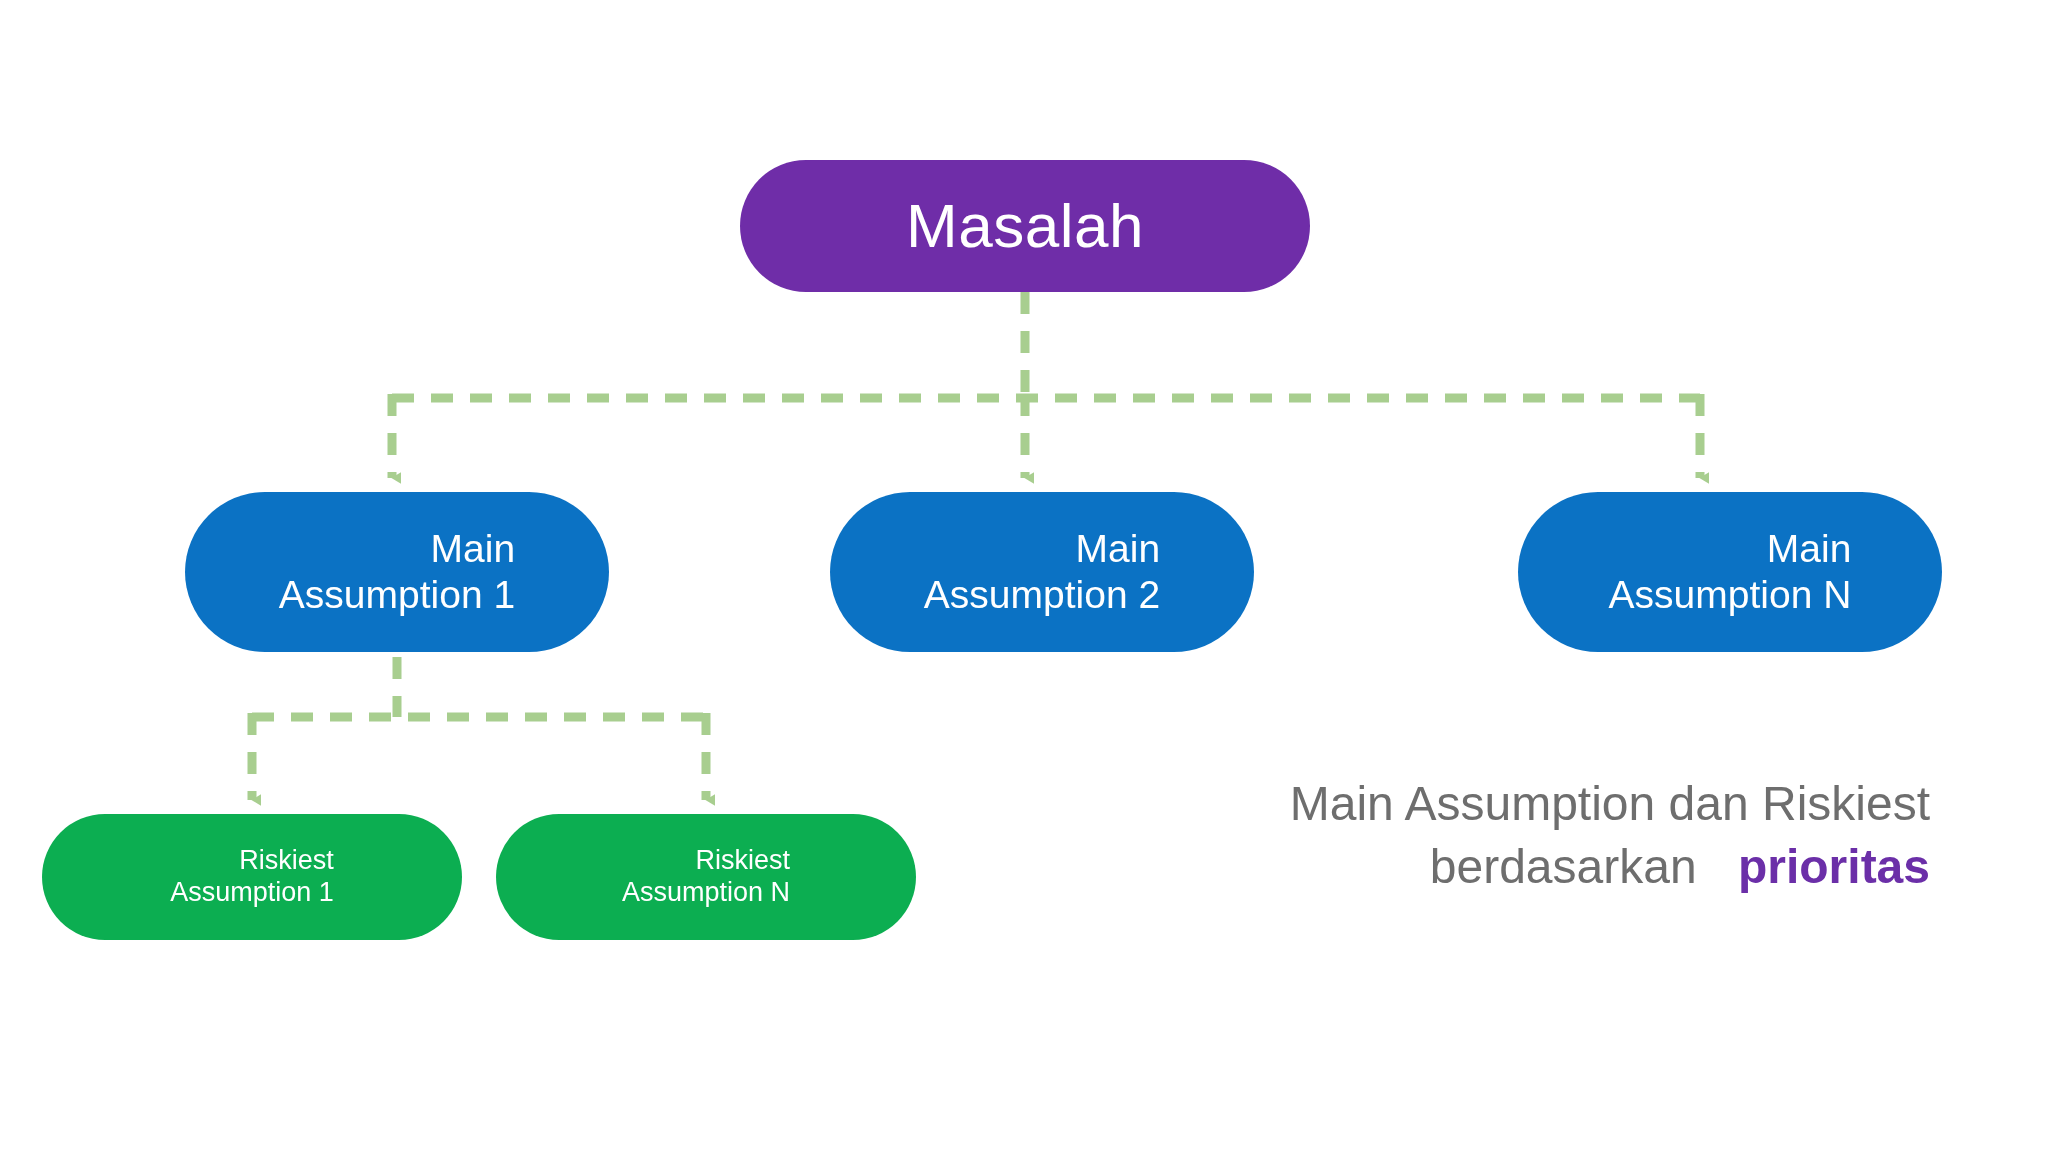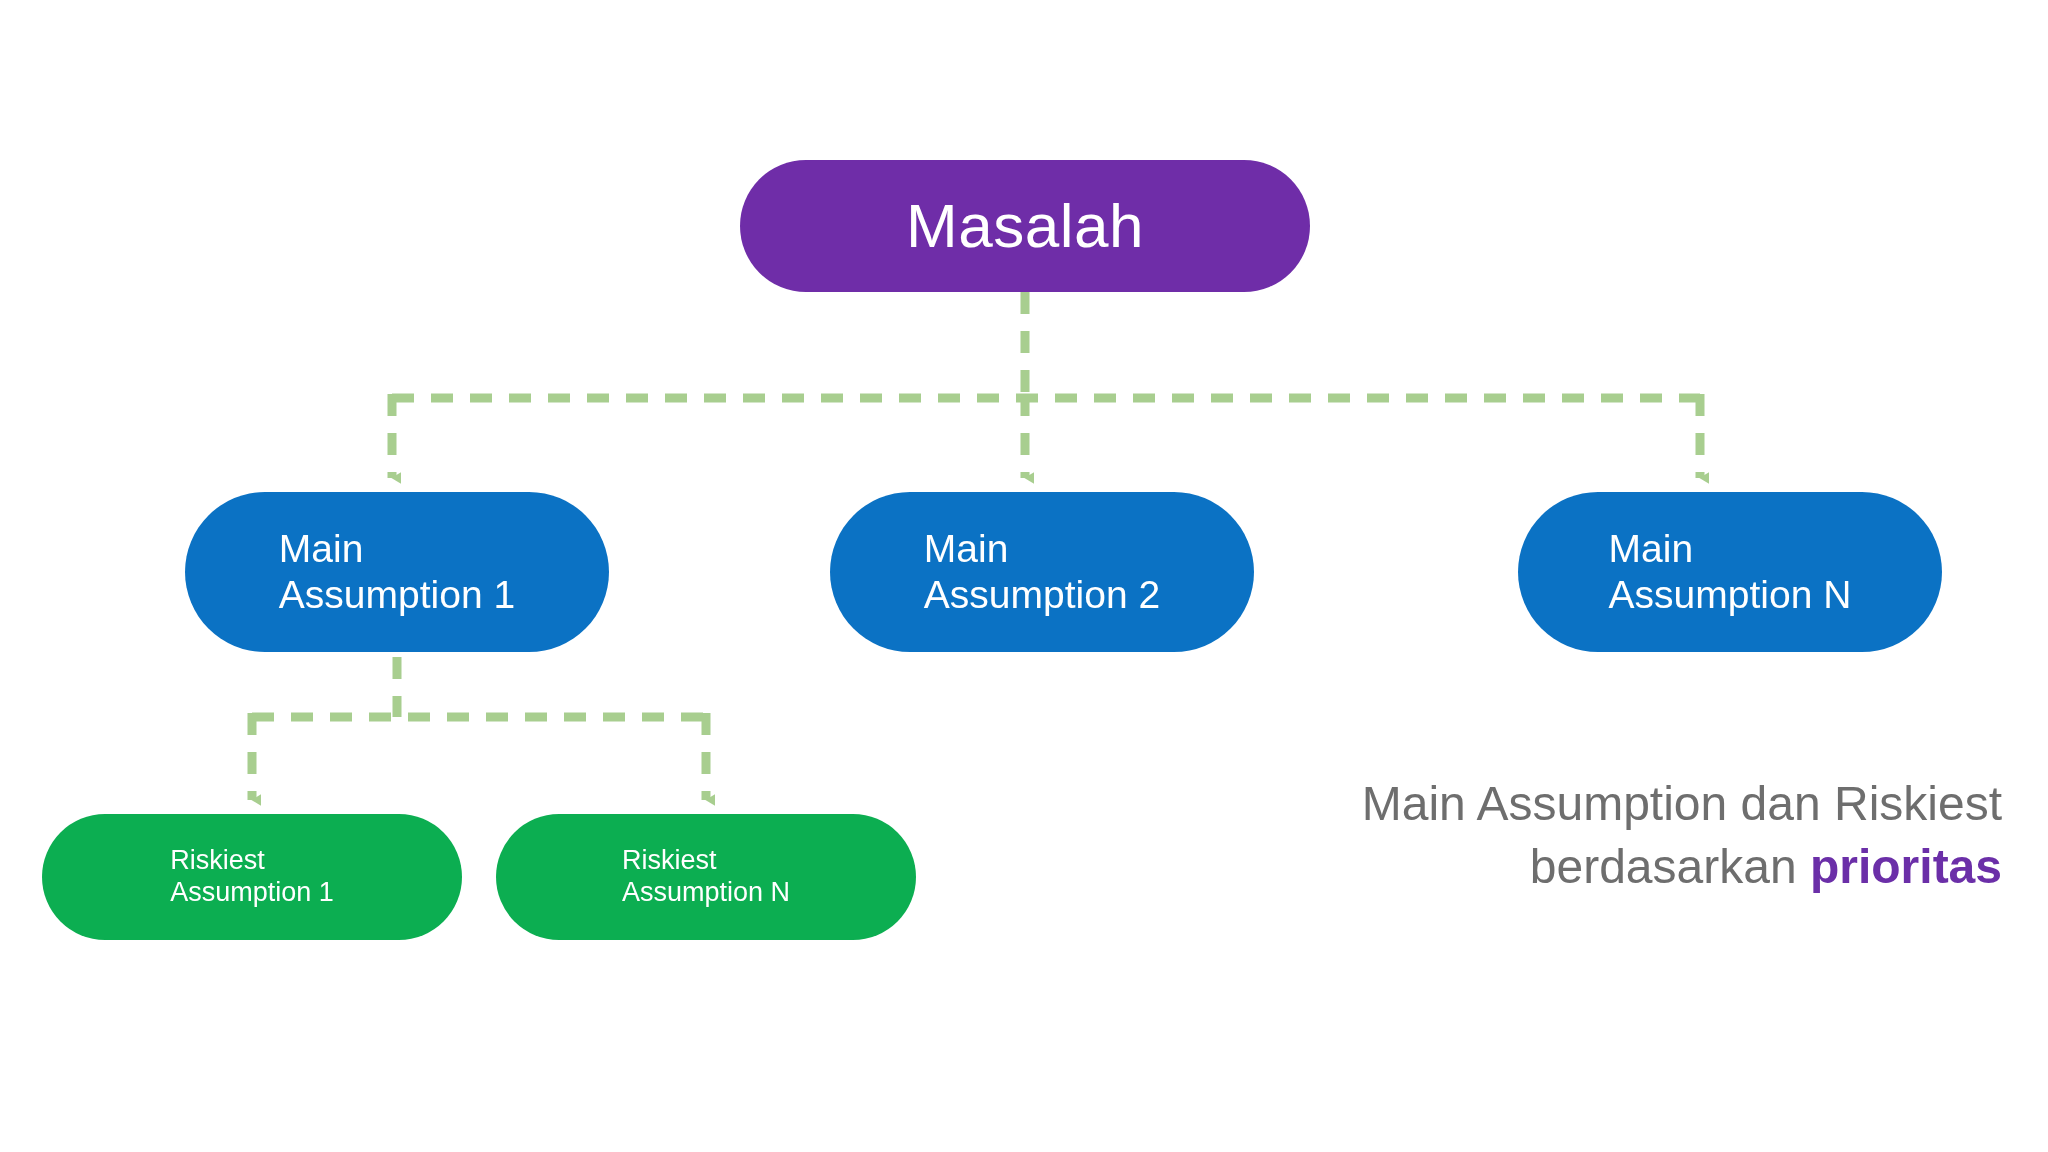--- a/index.html
+++ b/index.html
@@ -24,21 +24,21 @@
     top: 0;
     width: 2048px;
     height: 1152px;
     pointer-events: none;
   }
   .node {
     position: absolute;
     display: flex;
     align-items: center;
     justify-content: center;
-    text-align: left;
+    text-align: right;
     color: #ffffff;
     box-sizing: border-box;
     border-radius: 999px;
     line-height: 1.18;
     white-space: pre-line;
     padding: 0 18px;
   }
   .node-root {
     left: 740px;
     top: 160px;
@@ -66,32 +66,33 @@
     background: #0CAE51;
     font-size: 27px;
     font-weight: 400;
     top: 814px;
   }
   .node-risk-1 { left: 42px; }
   .node-risk-n { left: 496px; }
 
   .caption {
     position: absolute;
-    left: 1072px;
+    left: 1000px;
     top: 772px;
     width: 930px;
     text-align: right;
     color: #6E6E6E;
     font-size: 48px;
     line-height: 1.32;
     font-weight: 400;
   }
   .caption .accent {
     color: #6B2FA8;
     font-weight: 700;
+    margin-left: 28px;
   }
 </style>
 </head>
 <body>
 
 <div id="canvas">
 
   <svg id="connector-layer" viewBox="0 0 2048 1152" width="2048" height="1152">
     <defs>
       <marker id="arrow-green" viewBox="0 0 12 10" refX="6" refY="9.4" markerWidth="12" markerHeight="10" orient="auto-start-reverse" markerUnits="userSpaceOnUse">

